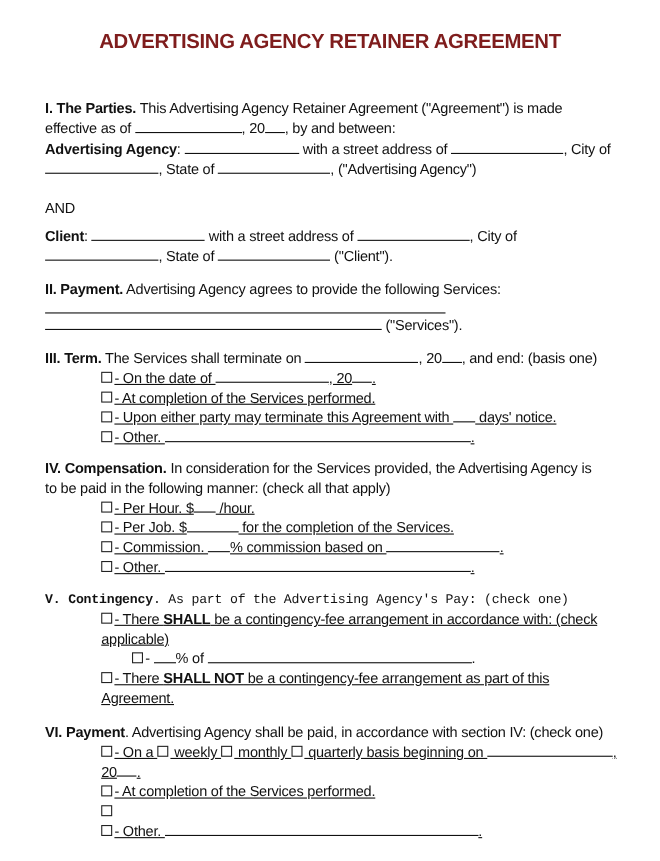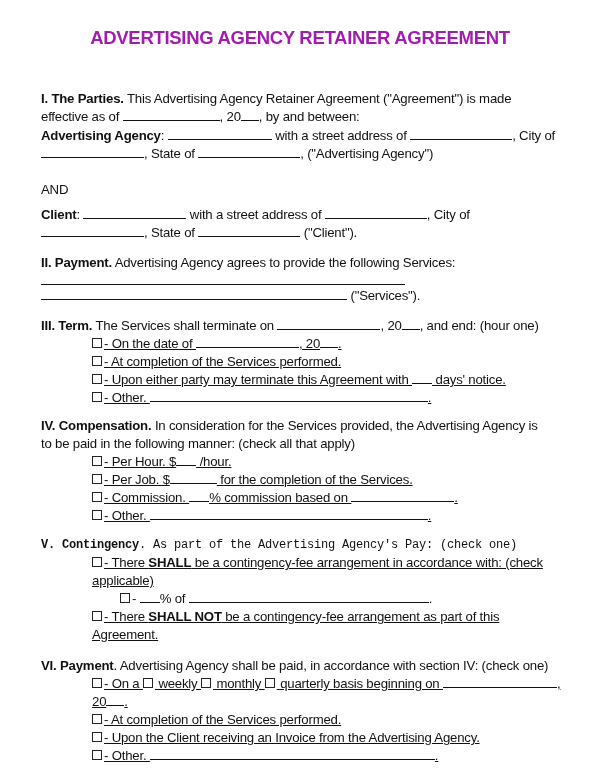--- a/index.html
+++ b/index.html
@@ -2,21 +2,21 @@
 <html><head>
   <meta charset="utf-8">
   <style>
     html, body { margin: 0; padding: 0; background: #ffffff; }
     body {
       width: 600px; height: 783px; overflow: hidden; position: relative;
       font-family: "Liberation Sans", sans-serif; color: #111111;
     }
     .title {
       position: absolute; left: 0; top: 27px; width: 600px; text-align: center;
-      font-weight: bold; font-size: 18.5px; letter-spacing: -0.3px; color: #a21caf;
+      font-weight: bold; font-size: 18.5px; letter-spacing: -0.3px; color: #7f1d1d;
     }
     .ln {
       position: absolute; left: 41px; font-size: 13.2px; line-height: 18px;
       white-space: nowrap; letter-spacing: -0.2px;
     }
     .in1 { left: 92px; text-decoration: underline; }
     .in2 { left: 120px; }
     b { font-weight: bold; }
     .blank {
       display: inline-block; border-bottom: 1px solid #111; height: 12px; vertical-align: baseline;
@@ -60,21 +60,21 @@
     <b>II. Payment.</b><span> Advertising Agency agrees to provide the following Services:</span>
   </div>
   <div class="ln" style="top:272px">
     <span class="blank" style="width:364px"></span>
   </div>
   <div class="ln" style="top:287px">
     <span class="blank" style="width:306px"></span><span> ("Services").</span>
   </div>
 
   <div class="ln" style="top:317px">
-    <b>III. Term.</b><span> The Services shall terminate on </span><span class="blank" style="width:103px"></span><span>, 20</span><span class="blank" style="width:18px"></span><span>, and end: (hour one)</span>
+    <b>III. Term.</b><span> The Services shall terminate on </span><span class="blank" style="width:103px"></span><span>, 20</span><span class="blank" style="width:18px"></span><span>, and end: (basis one)</span>
   </div>
   <div class="ln in1" style="top:335px">
     <span class="box"></span><span>- On the date of </span><span class="blank" style="width:103px"></span><span>, 20</span><span class="blank" style="width:18px"></span><span>.</span>
   </div>
   <div class="ln in1" style="top:353px">
     <span class="box"></span><span>- At completion of the Services performed.</span>
   </div>
   <div class="ln in1" style="top:371px">
     <span class="box"></span><span>- Upon either party may terminate this Agreement with </span><span class="blank" style="width:20px"></span><span> days' notice.</span>
   </div>
@@ -120,19 +120,19 @@
   <div class="ln in1" style="top:675px">
     <span class="box"></span><span>- On a </span><span class="box"></span><span> weekly </span><span class="box"></span><span> monthly </span><span class="box"></span><span> quarterly basis beginning on </span><span class="blank" style="width:114px"></span><span>,</span>
   </div>
   <div class="ln in1" style="top:693px">
     <span>20</span><span class="blank" style="width:18px"></span><span>.</span>
   </div>
   <div class="ln in1" style="top:711px">
     <span class="box"></span><span>- At completion of the Services performed.</span>
   </div>
   <div class="ln in1" style="top:729px">
-    <span class="box"></span><span>- Upon the Client receiving an Invoice from the Advertising Agency.</span>
+    <span class="box"></span>
   </div>
   <div class="ln in1" style="top:747px">
     <span class="box"></span><span>- Other. </span><span class="blank" style="width:285px"></span><span>.</span>
   </div>
 
 </div>
 
 </body></html>

